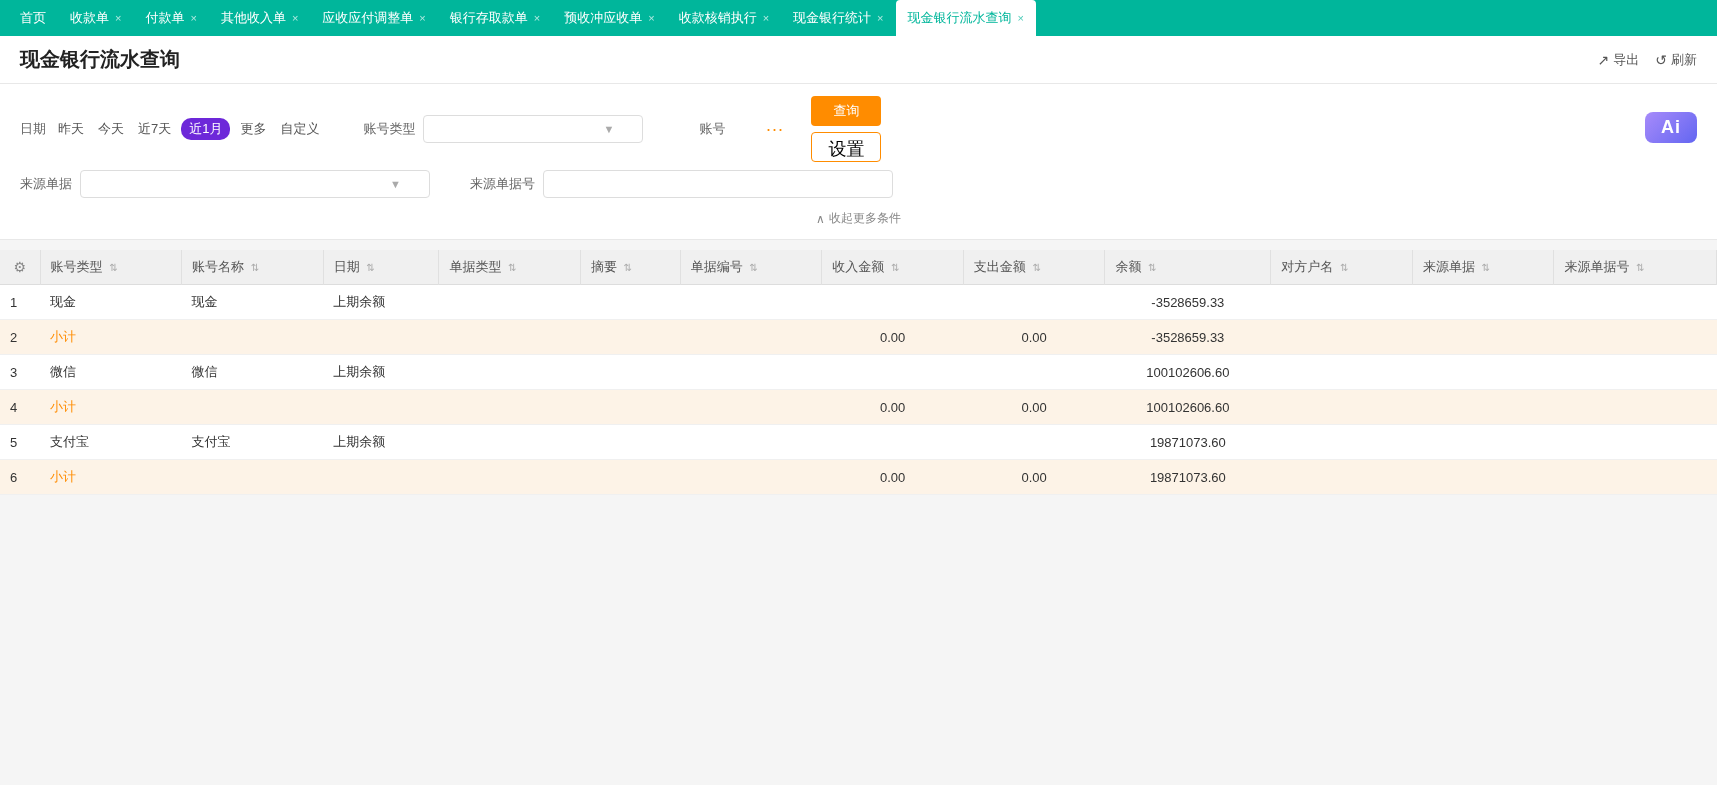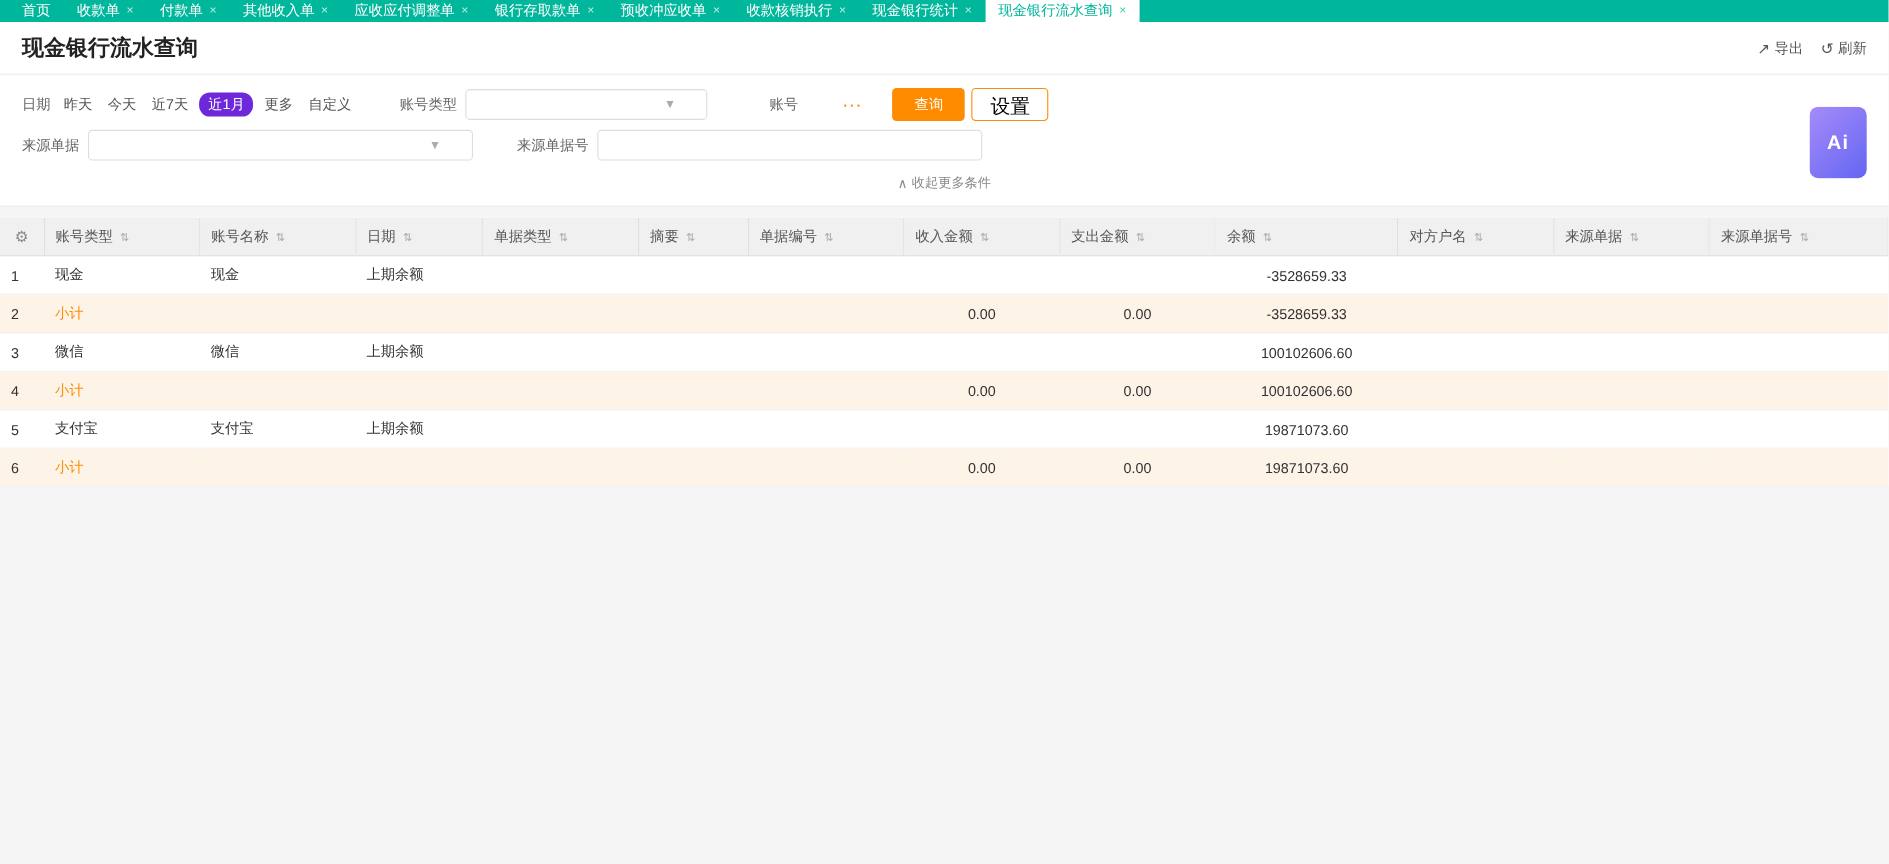--- a/index.html
+++ b/index.html
@@ -3,21 +3,21 @@
   <meta charset="utf-8">
   <style>
     * { box-sizing: border-box; margin: 0; padding: 0; }
     body { font-family: 'Microsoft YaHei', Arial, sans-serif; font-size: 13px; background: #f5f5f5; color: #333; }
 
     
     .top-nav {
       background: #00b69b;
       display: flex;
       align-items: center;
-      height: 20px;
+      height: 36px;
       padding: 0 8px;
       overflow: hidden;
     }
     .nav-item {
       color: #fff;
       padding: 0 12px;
       height: 36px;
       line-height: 36px;
       cursor: pointer;
       white-space: nowrap;
@@ -222,26 +222,26 @@
     }
     tbody td.orange {
       color: #ff8c00;
     }
     .gear-icon { color: #888; font-size: 14px; }
     .th-gear { width: 40px; text-align: center; }
 
     
     .ai-badge {
       position: fixed;
-      top: 97px;
+      top: 112px;
       right: 20px;
       background: linear-gradient(135deg, #a78bfa, #6366f1);
       color: #fff;
       border-radius: 8px;
-      padding: 22px 16px;
+      padding: 5px 16px;
       font-size: 18px;
       font-weight: bold;
       letter-spacing: 1px;
       z-index: 100;
     }
   </style>
 </head>
 <body>
 
 <div class="top-nav">
@@ -320,21 +320,21 @@
           <span class="filter-label">账号类型</span>
           <div class="filter-select" style="width:220px;">
             <span></span>
             <span style="color:#aaa; font-size:11px;">▼</span>
           </div>
         </div>
         <div class="filter-group" style="margin-left:36px;gap:36px;">
           <span class="filter-label">账号</span>
           <span class="dots-btn">···</span>
         </div>
-        <div style="display:flex; flex-direction:row; margin-left:8px; gap:6px;">
+        <div style="display:flex; flex-direction:column; margin-left:8px; gap:6px;">
           <button class="query-btn">查询</button>
           <button class="settings-btn">设置</button>
         </div>
       </div>
       <div class="filter-row">
         <div class="filter-group">
           <span class="filter-label">来源单据</span>
           <div class="filter-select filter-input-wide">
             <span></span>
             <span style="color:#aaa; font-size:11px;">▼</span>

